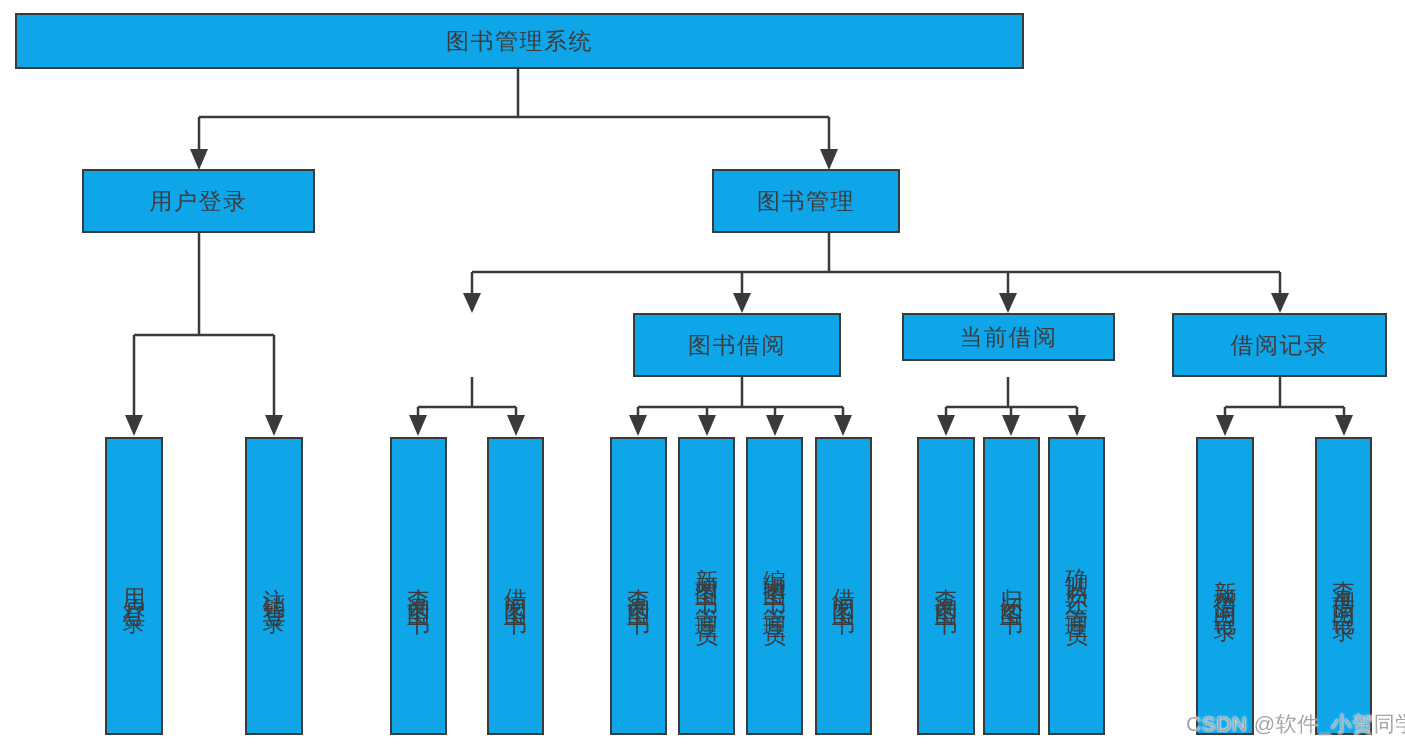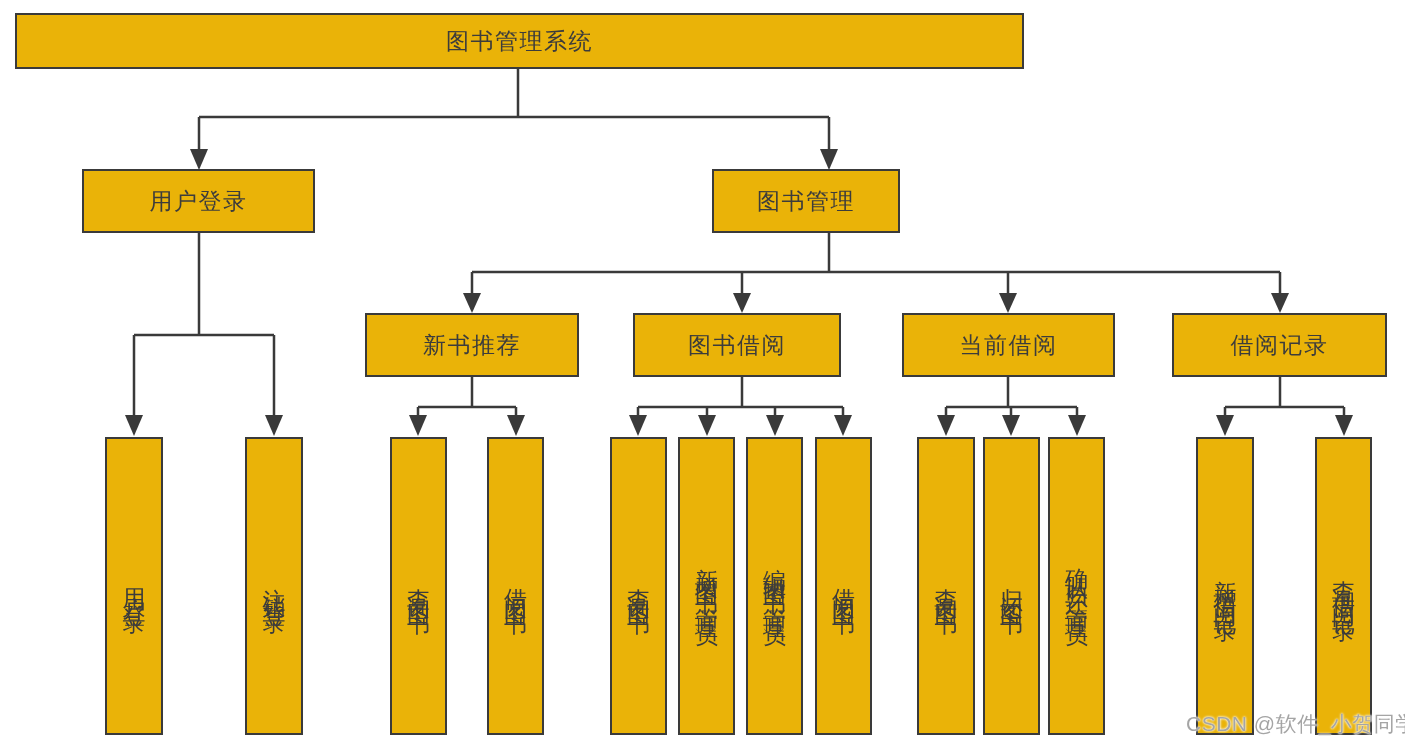--- a/index.html
+++ b/index.html
@@ -10,21 +10,21 @@
     overflow:hidden;
     font-family:"Liberation Sans","DejaVu Sans",sans-serif;
   }
   .wires {
     position:absolute; left:0; top:0; width:1405px; height:747px;
     pointer-events:none;
   }
   .node {
     position:absolute;
     box-sizing:border-box;
-    background:#eab308;
+    background:#0ea5e9;
     border:2.5px solid #3a3a3a;
     display:flex; align-items:center; justify-content:center;
     color:#3c3c3c;
     text-align:center;
   }
   .hnode { font-size:23px; letter-spacing:1.5px; }
   .vnode { font-size:23px; }
   .vnode .vtext {
     writing-mode:vertical-rl;
     text-orientation:upright;
@@ -101,27 +101,24 @@
     <span>图书管理系统</span>
   </div>
 
   <div class="node hnode" style="left:82px; top:169px; width:233px; height:64px;">
     <span>用户登录</span>
   </div>
   <div class="node hnode" style="left:712px; top:169px; width:188px; height:64px;">
     <span>图书管理</span>
   </div>
 
-  <div class="node hnode" style="left:365px; top:313px; width:214px; height:64px;">
-    <span>新书推荐</span>
-  </div>
   <div class="node hnode" style="left:633px; top:313px; width:208px; height:64px;text-align:right;">
     <span>图书借阅</span>
   </div>
-  <div class="node hnode" style="left:902px; top:313px; width:213px; height:64px;">
+  <div class="node hnode" style="left:902px; top:313px; width:213px; height:48px;">
     <span>当前借阅</span>
   </div>
   <div class="node hnode" style="left:1172px; top:313px; width:215px; height:64px;">
     <span>借阅记录</span>
   </div>
 
   <div class="node vnode" style="left:105px; top:437px; width:58px; height:298px;">
     <span class="vtext">用户登录</span>
   </div>
   <div class="node vnode" style="left:245px; top:437px; width:58px; height:298px;">

